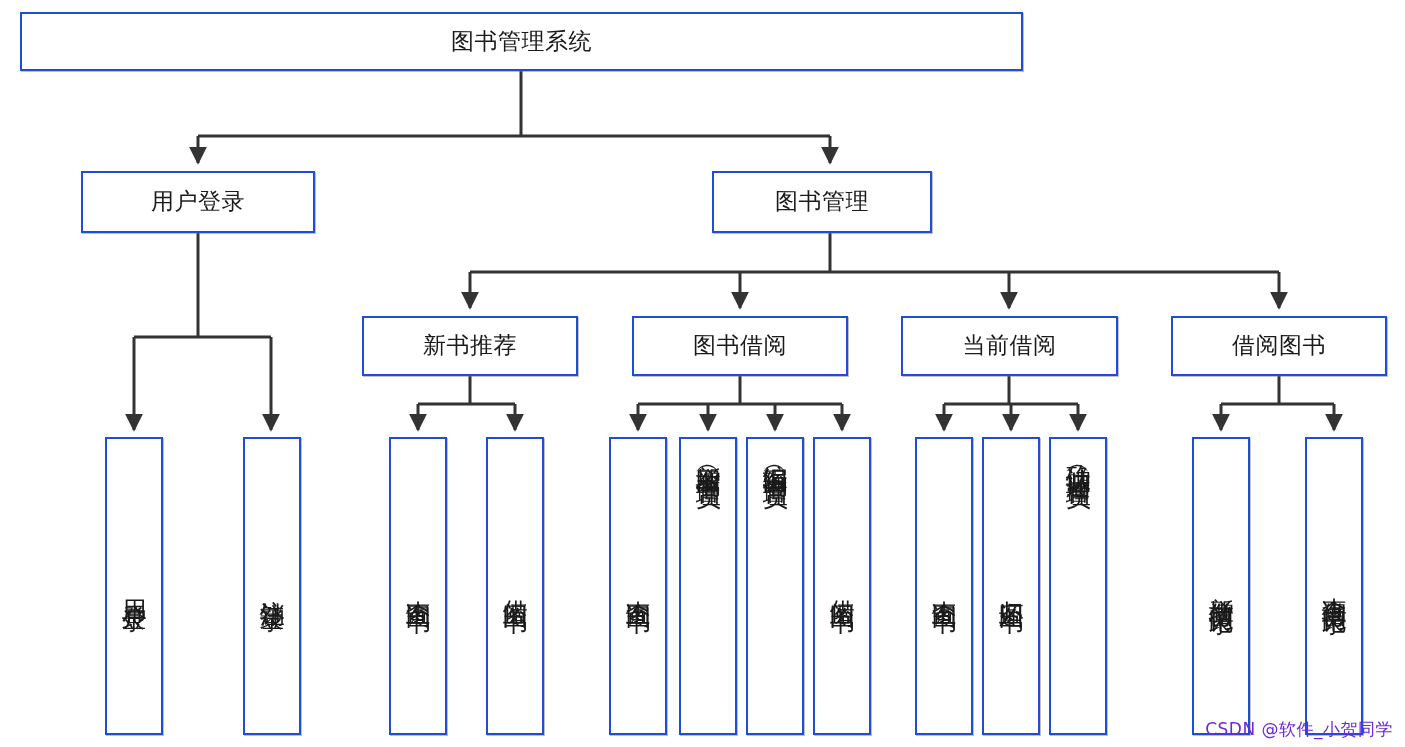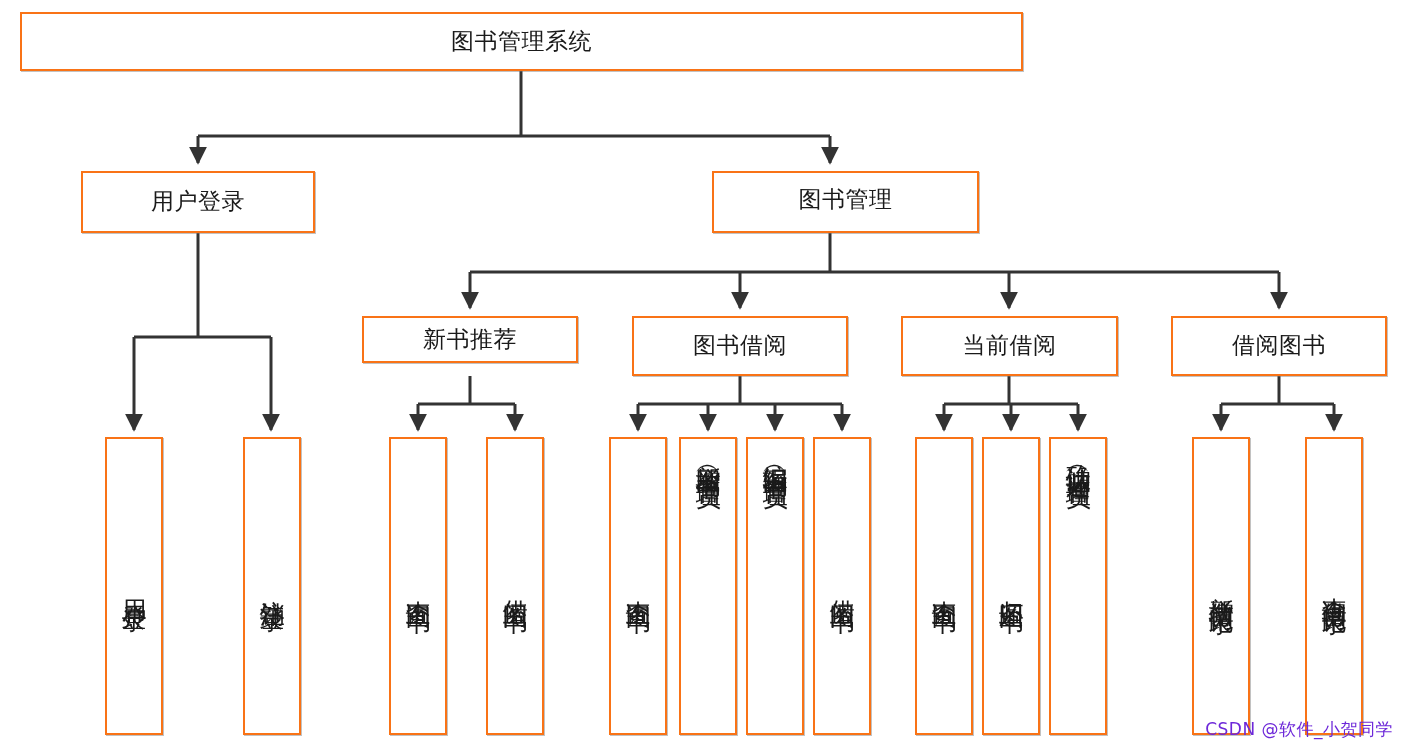--- a/index.html
+++ b/index.html
@@ -21,21 +21,21 @@
     position: absolute;
     left: 0;
     top: 0;
     width: 1405px;
     height: 747px;
     pointer-events: none;
   }
   .node {
     position: absolute;
     box-sizing: border-box;
-    border: 2px solid #f97316;
+    border: 2px solid #1d4ed8;
     background: #ffffff;
     display: flex;
     align-items: center;
     justify-content: center;
     color: #1a1a1a;
     box-shadow: 1px 1px 0 rgba(120,120,120,0.45);
   }
   .node .label {
     display: block;
     line-height: 1.18;
@@ -130,25 +130,25 @@
     </g>
   </svg>
 
   <div class="node horiz" style="left:20px; top:12px; width:1003px; height:59px;">
     <span class="label">图书管理系统</span>
   </div>
 
   <div class="node horiz" style="left:81px; top:171px; width:234px; height:62px;">
     <span class="label">用户登录</span>
   </div>
-  <div class="node horiz" style="left:712px; top:171px; width:267px; height:62px;font-family:Liberation Mono, monospace;">
+  <div class="node horiz" style="left:712px; top:171px; width:220px; height:62px;">
     <span class="label">图书管理</span>
   </div>
 
-  <div class="node horiz" style="left:362px; top:316px; width:216px; height:47px;">
+  <div class="node horiz" style="left:362px; top:316px; width:216px; height:60px;">
     <span class="label">新书推荐</span>
   </div>
   <div class="node horiz" style="left:901px; top:316px; width:217px; height:60px;">
     <span class="label">当前借阅</span>
   </div>
   <div class="node horiz" style="left:632px; top:316px; width:216px; height:60px;">
     <span class="label">图书借阅</span>
   </div>
   <div class="node horiz" style="left:1171px; top:316px; width:216px; height:60px;">
     <span class="label">借阅图书</span>

